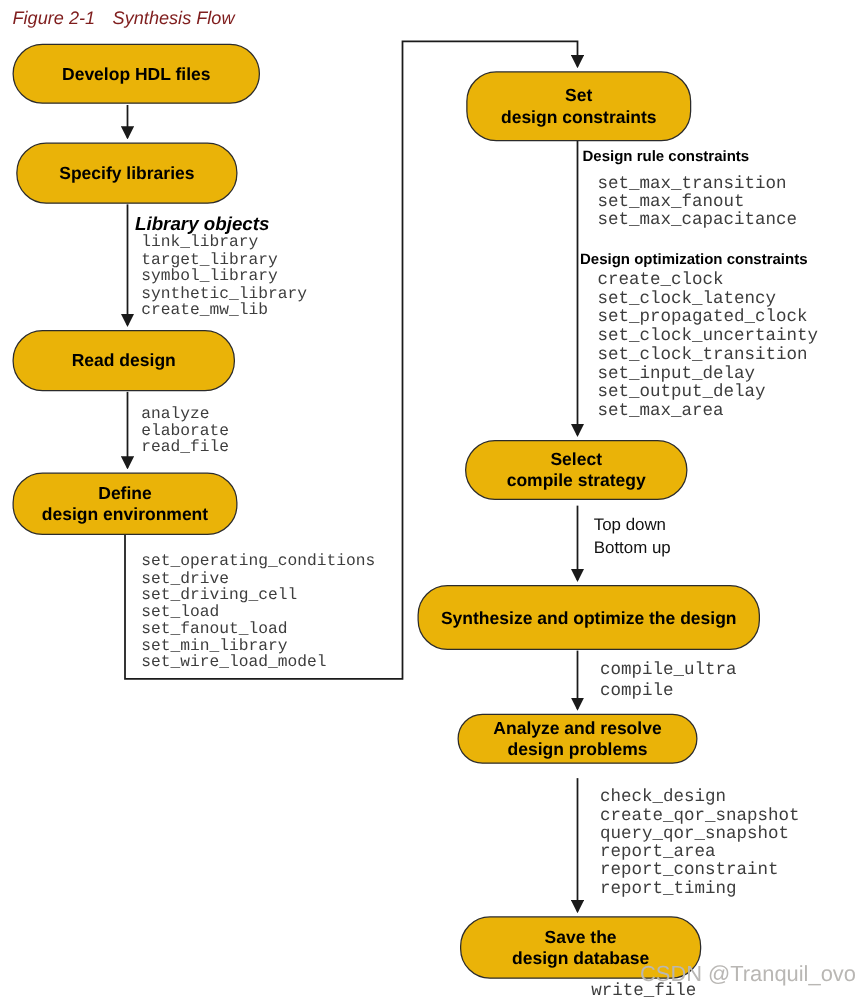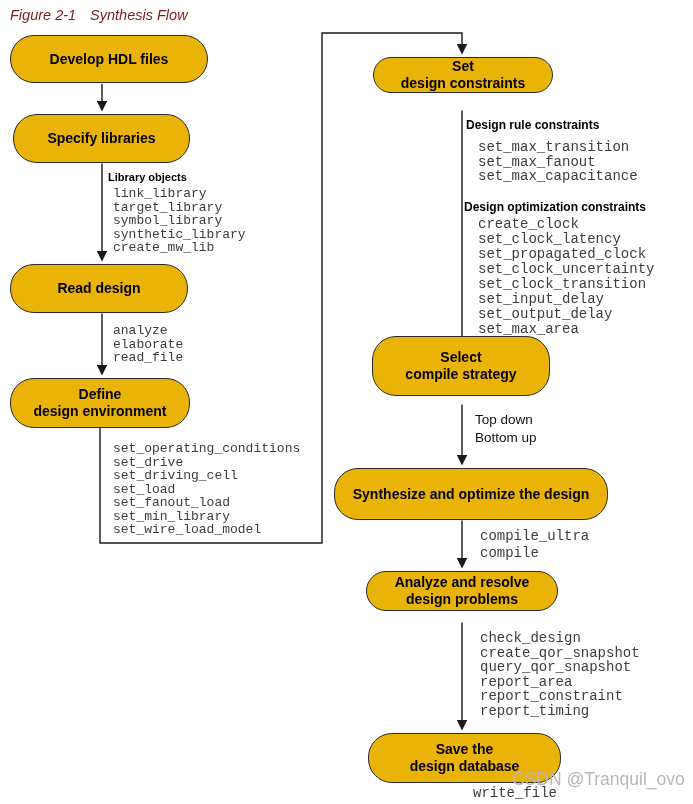--- a/index.html
+++ b/index.html
@@ -41,21 +41,21 @@
     color: #000;
     white-space: pre-line;
   }
   .heading {
     position: absolute;
     font-weight: bold;
     font-size: 12px;
     color: #000;
     white-space: nowrap;
   }
-  .heading.small { font-size: 11px; }
+  .heading.small { font-size: 15px; font-style: italic; }
   .mono {
     position: absolute;
     font-family: "Liberation Mono", "DejaVu Sans Mono", monospace;
     color: #3d3d3d;
     white-space: pre-line;
   }
   .mono.left  { font-size: 13px;  line-height: 13.5px; }
   .mono.right { font-size: 14px;  line-height: 14.6px; }
   .mono.right.wide { line-height: 15px; }
   .mono.right.wider { line-height: 16.5px; }
@@ -98,23 +98,23 @@
   <div class="fig-title">
     <span>Figure 2-1</span><span class="gap"></span><span>Synthesis Flow</span>
   </div>
 
   <div class="node" style="left:10px; top:35px; width:198px; height:48px;">Develop HDL files</div>
   <div class="node" style="left:13px; top:114px; width:177px; height:49px;">Specify libraries</div>
   <div class="node" style="left:10px; top:264px; width:178px; height:49px;">Read design</div>
   <div class="node" style="left:10px; top:378px; width:180px; height:50px;">Define
 design environment</div>
 
-  <div class="node" style="left:373px; top:57px; width:180px; height:36px;">Set
+  <div class="node" style="left:373px; top:57px; width:180px; height:56px;">Set
 design constraints</div>
-  <div class="node" style="left:372px; top:336px; width:178px; height:60px;">Select
+  <div class="node" style="left:372px; top:352px; width:178px; height:48px;">Select
 compile strategy</div>
   <div class="node" style="left:334px; top:468px; width:274px; height:52px;">Synthesize and optimize the design</div>
   <div class="node" style="left:366px; top:571px; width:192px; height:40px;">Analyze and resolve
 design problems</div>
   <div class="node" style="left:368px; top:733px; width:193px; height:50px;">Save the
 design database</div>
 
   <div class="heading small" style="left:108px; top:171px;">Library objects</div>
   <div class="mono left" style="left:113px; top:187px;">link_library
 target_library

